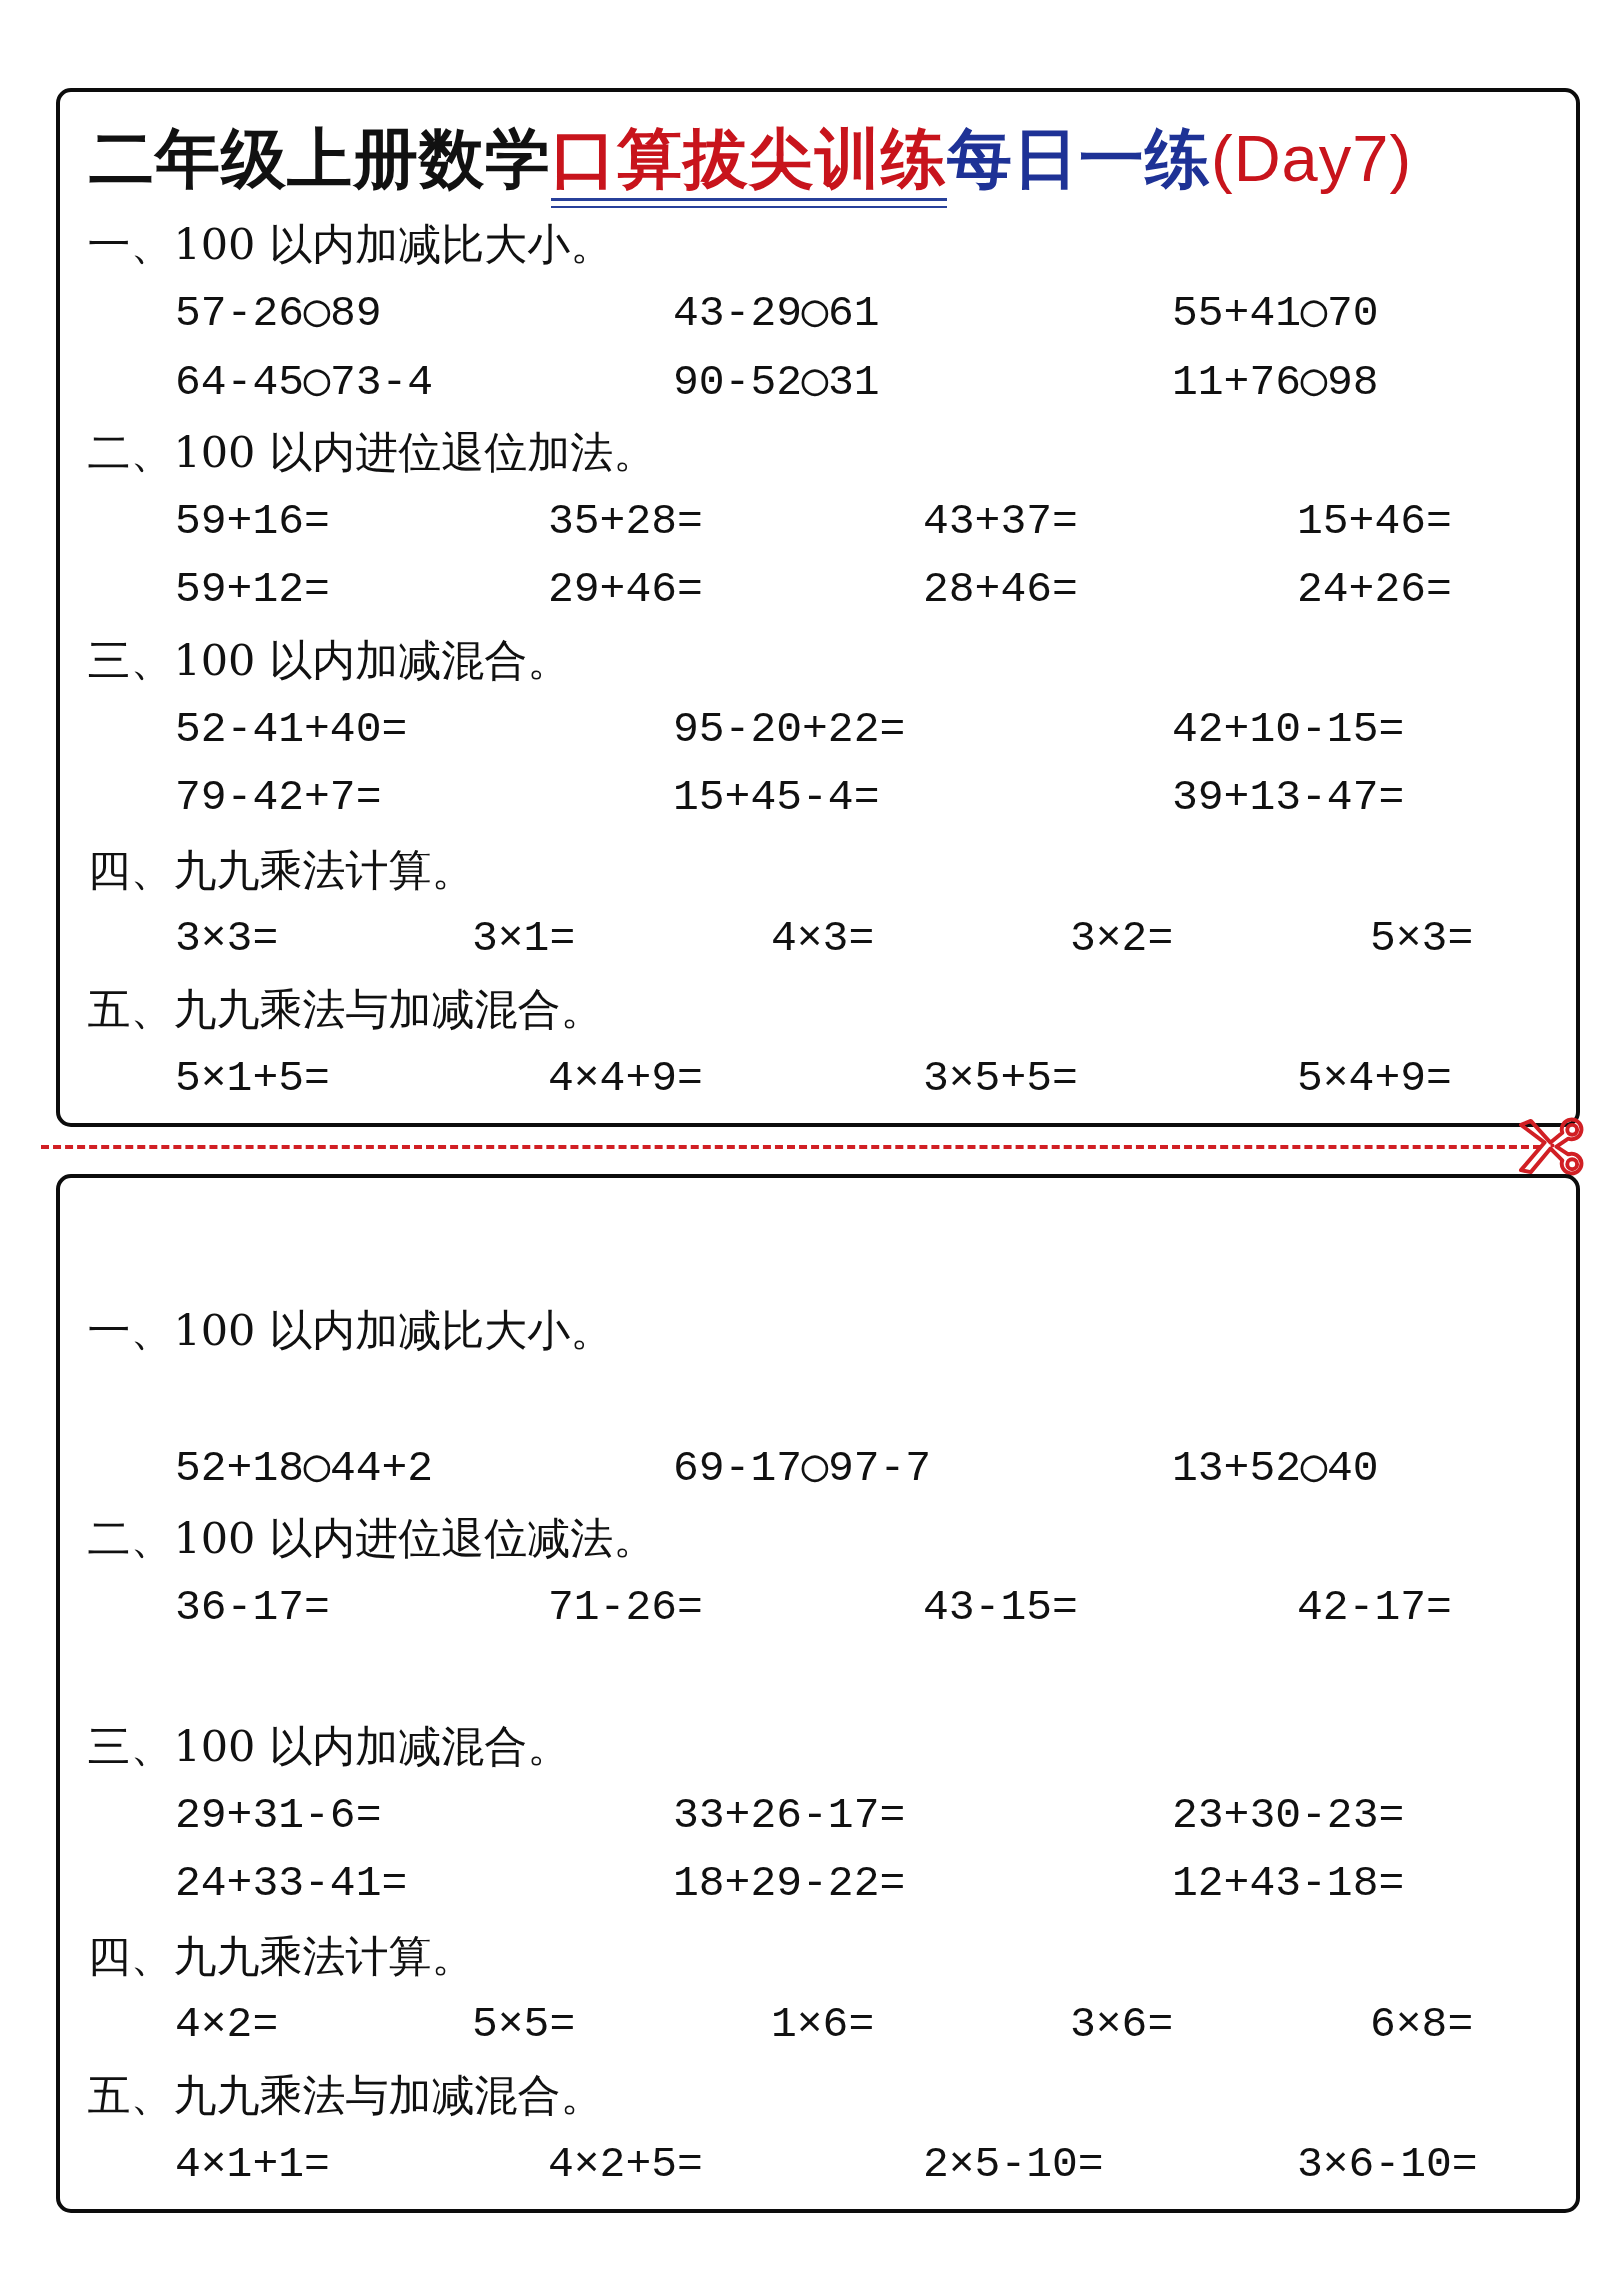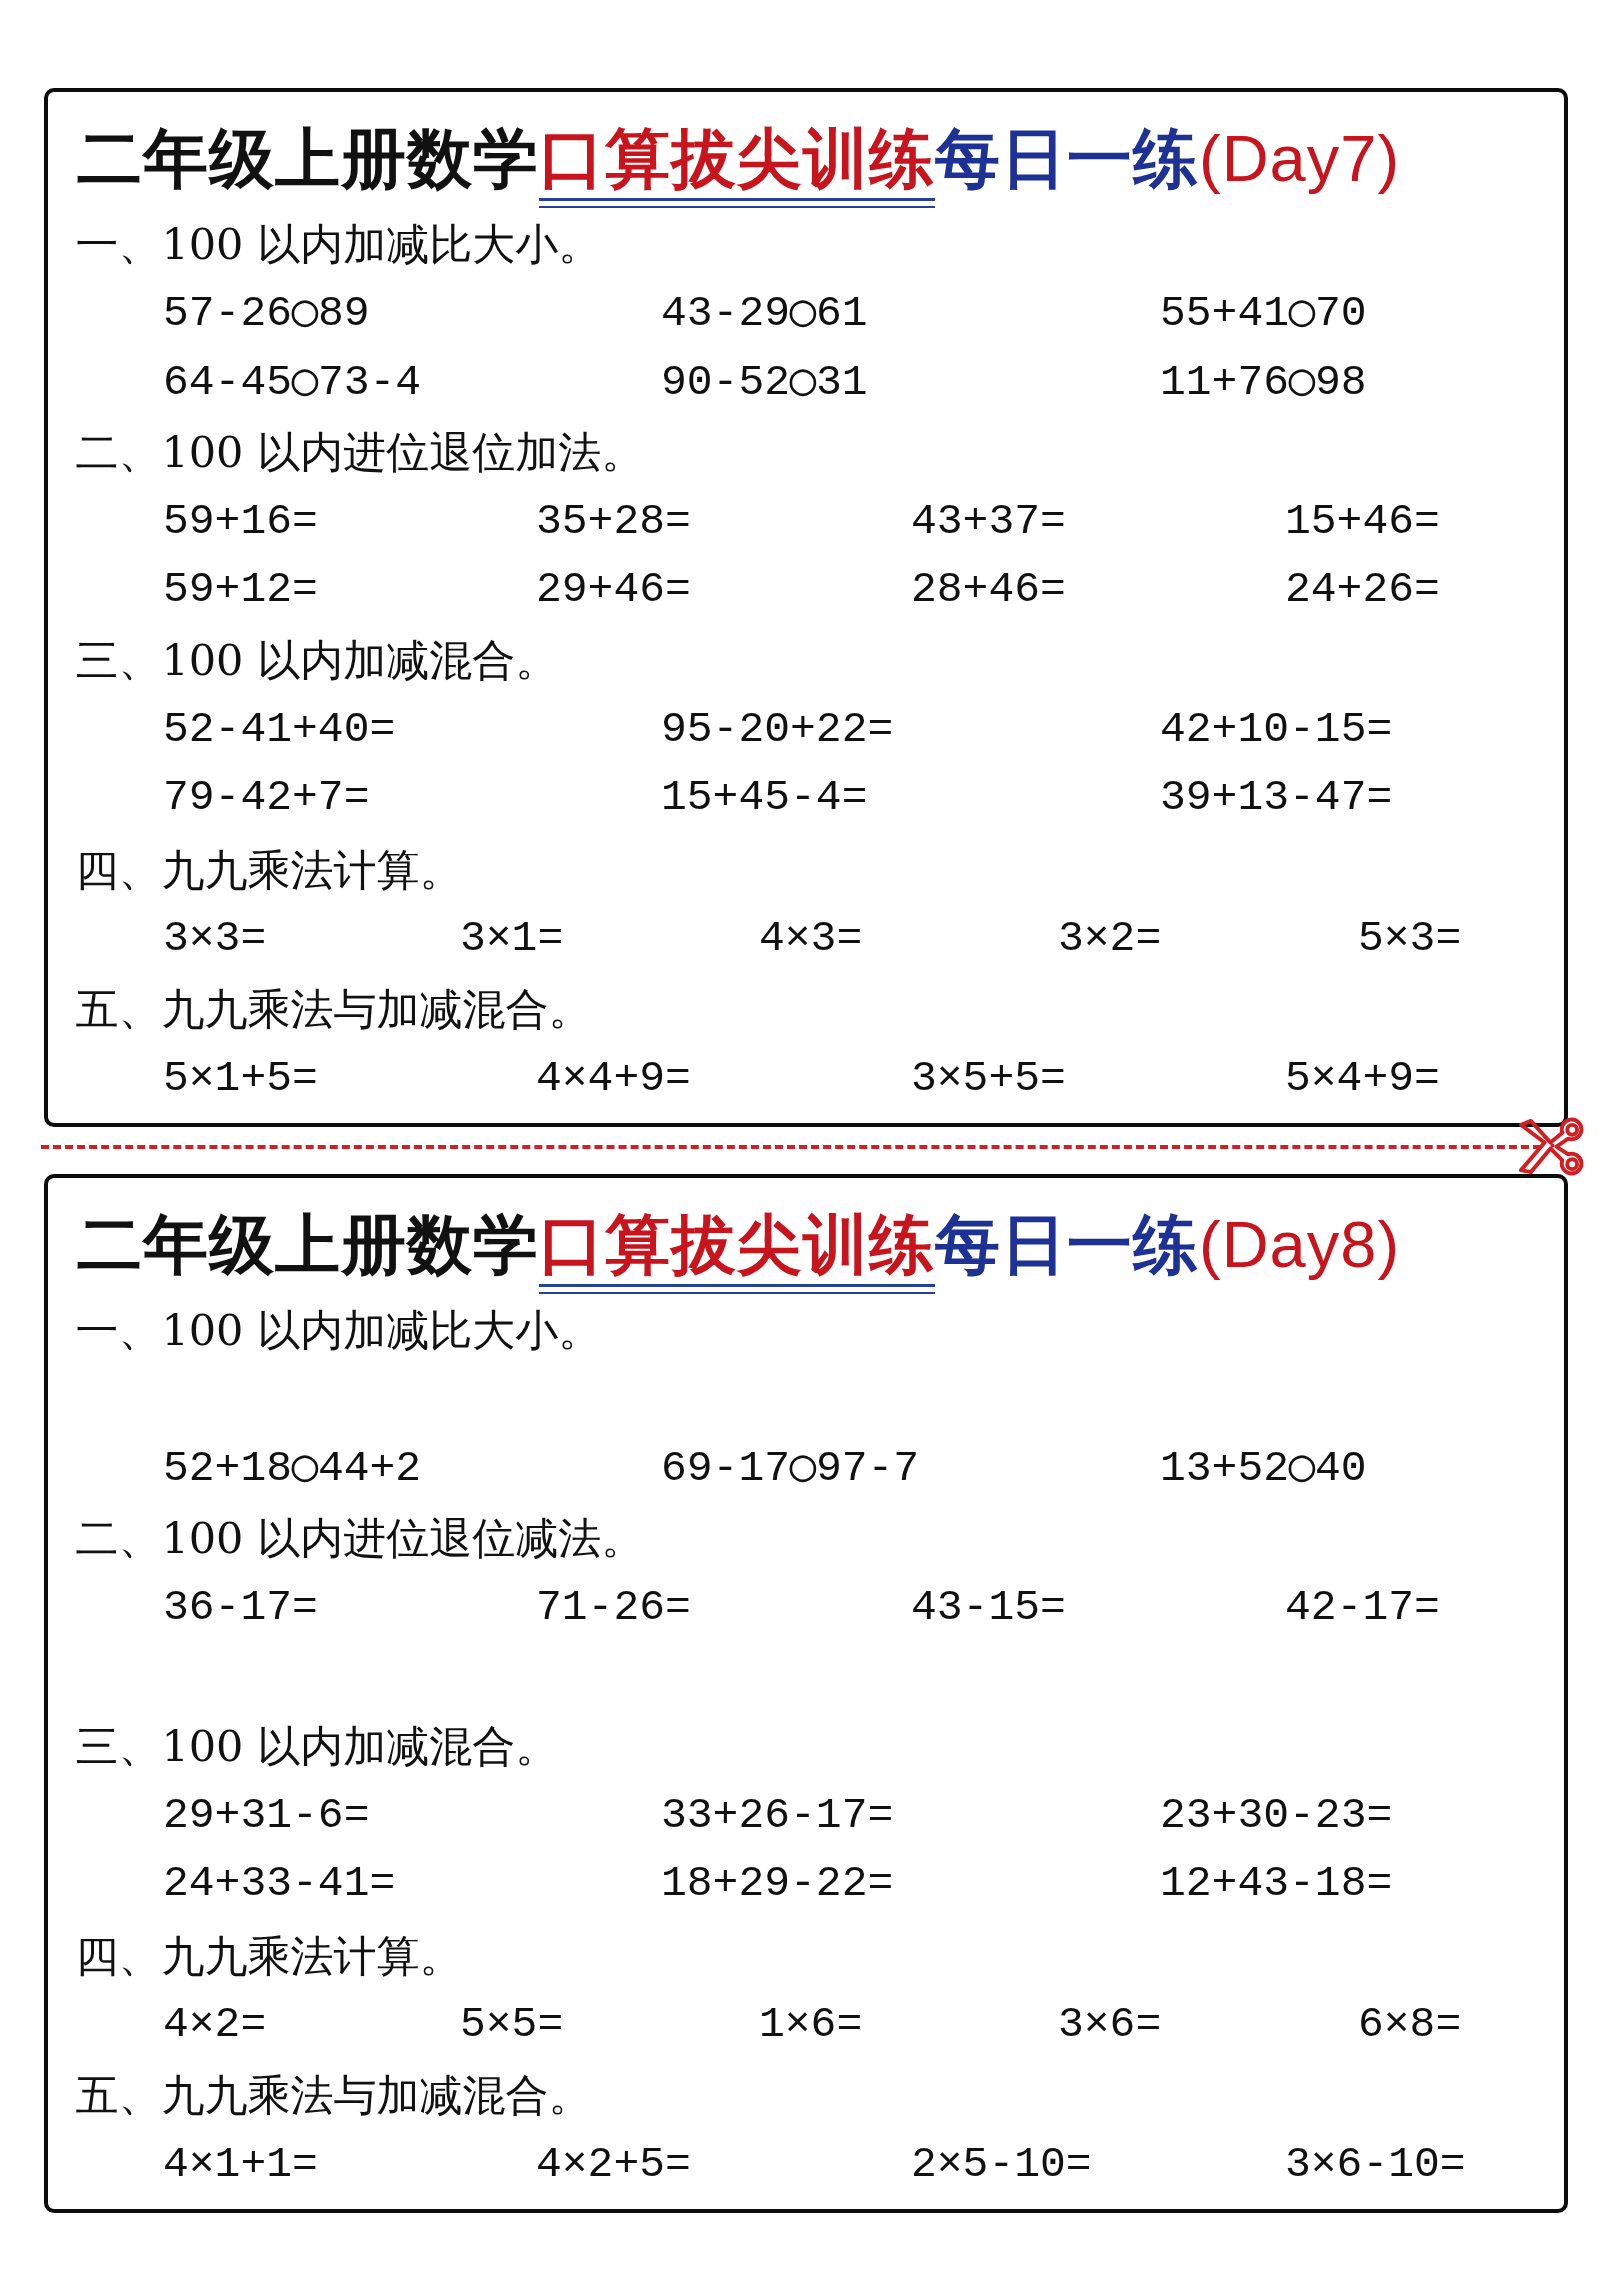--- a/index.html
+++ b/index.html
@@ -1,22 +1,22 @@
 <!DOCTYPE html>
 <html><head>
 <meta charset="utf-8">
 <style>
   html, body { margin: 0; padding: 0; }
   body {
     width: 1620px; height: 2291px; background: #ffffff; position: relative; overflow: hidden;
     font-family: "DejaVu Sans", "Liberation Sans", sans-serif; color: #111;
   }
   .card {
-    position: absolute; left: 44px; width: 1524px;
-    border: 4.9px solid #0c0c0c; border-radius: 10px; box-sizing: border-box; background: #fff;
+    position: absolute; left: 56px; width: 1524px;
+    border: 4.9px solid #0c0c0c; border-radius: 15px; box-sizing: border-box; background: #fff;
   }
   #card1 { top: 88px; height: 1039px; }
   #card2 { top: 1174px; height: 1039px; }
 
   .title {
     position: absolute; left: 29px; top: 11.8px; height: 108px;
     font-family: "DejaVu Serif", "Liberation Serif", serif; font-weight: bold; font-size: 65px;
     line-height: 108px; white-space: nowrap; letter-spacing: 1px;
   }
   .title span { display: inline-block; }
@@ -112,23 +112,20 @@
 <svg class="scissors" viewBox="0 0 70 66">
   <g fill="none" stroke="#d11f24" stroke-width="4" stroke-linejoin="round">
     <path d="M4 10 L28 28 L4 56 L14 58 L34 34 L46 46 A10 10 0 1 0 52 40 L40 32 L52 24 A10 10 0 1 0 46 18 L34 28 L14 6 Z"></path>
     <circle cx="56" cy="15" r="5"></circle>
     <circle cx="56" cy="50" r="5"></circle>
   </g>
   <circle cx="36" cy="31" r="2" fill="#d11f24"></circle>
 </svg>
 
 <div class="card" id="card2">
-  <div class="title">
-    <span class="t-black">二年级上册数学</span><span class="t-red">口算拔尖训练</span><span class="t-blue">每日一练</span><span class="t-day">(Day8)</span>
-  </div>
 
   <div class="section-head" style="top:125px">一、100 以内加减比大小。</div>
   <div class="row" style="top:263px">
     <span class="item" style="left:115px">52+18◯44+2</span>
     <span class="item" style="left:613px">69-17◯97-7</span>
     <span class="item" style="left:1112px">13+52◯40</span>
   </div>
 
   <div class="section-head" style="top:333px">二、100 以内进位退位减法。</div>
   <div class="row" style="top:402px">

